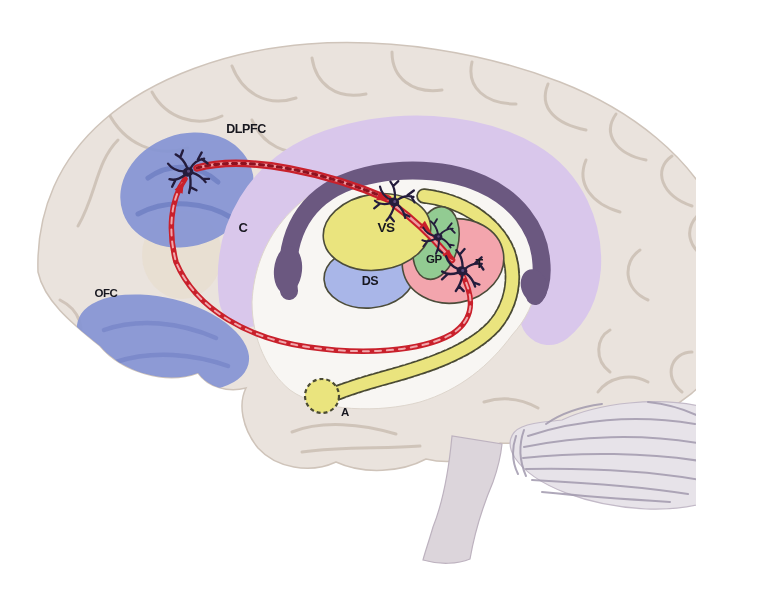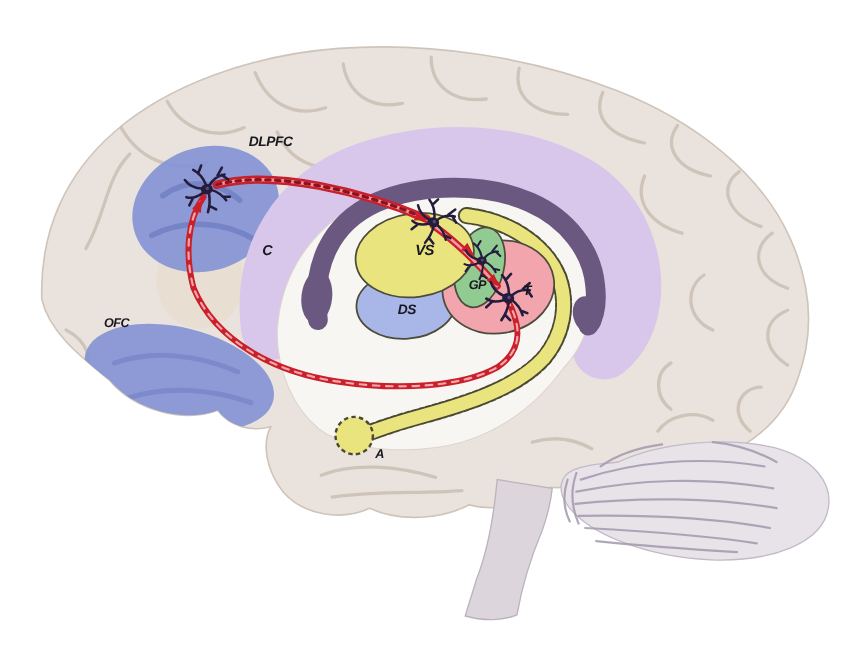--- a/index.html
+++ b/index.html
@@ -1,17 +1,17 @@
 <!DOCTYPE html>
 <html><head>
 <meta charset="utf-8">
 <style>
   html,body{margin:0;padding:0;background:#ffffff;}
-  .stage{position:relative;width:768px;height:605px;background:#ffffff;overflow:hidden;
-         font-family:"Liberation Sans", sans-serif;font-style:italic;}
+  .stage{position:relative;width:696px;height:605px;background:#ffffff;overflow:hidden;
+         font-family:"Liberation Sans", sans-serif;}
   svg{display:block;}
   text.region-label{font-family:"Liberation Sans", sans-serif;font-weight:700;fill:#17171f;
        letter-spacing:-0.4px;}
 </style>
 </head>
 <body>
 
 <div class="stage">
 <svg width="768" height="605" viewBox="0 0 768 605">
   <defs>

